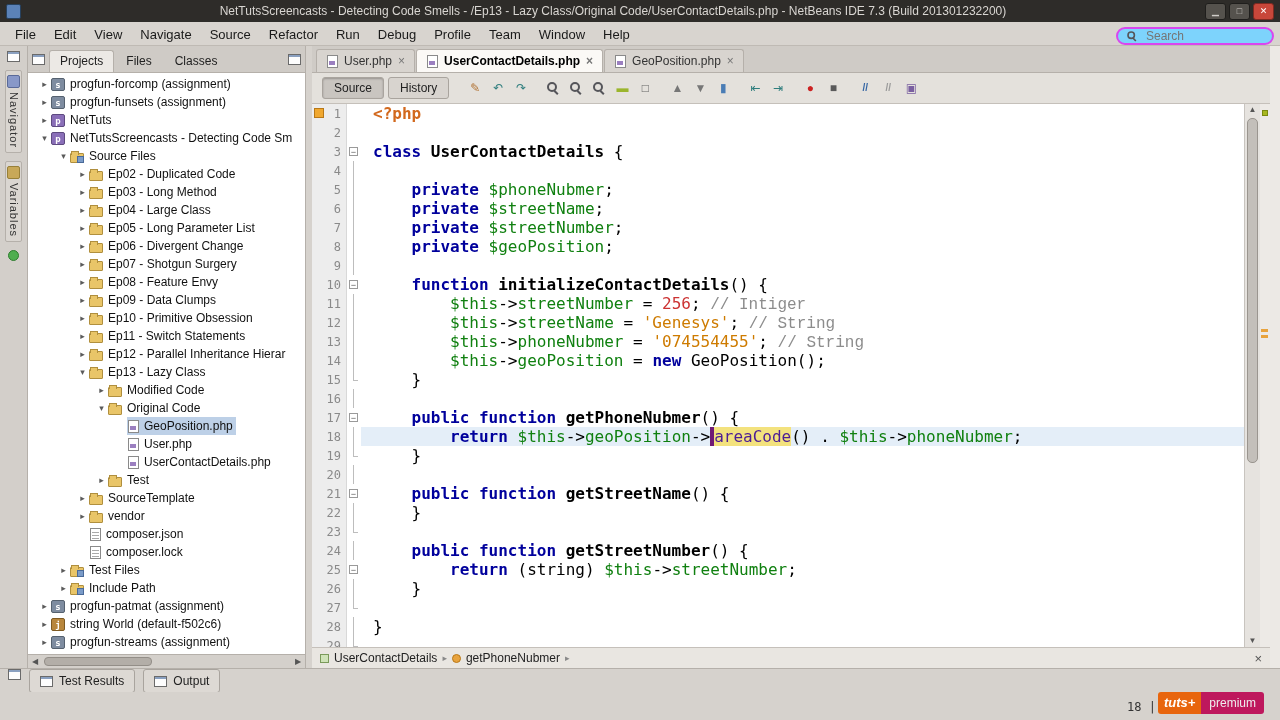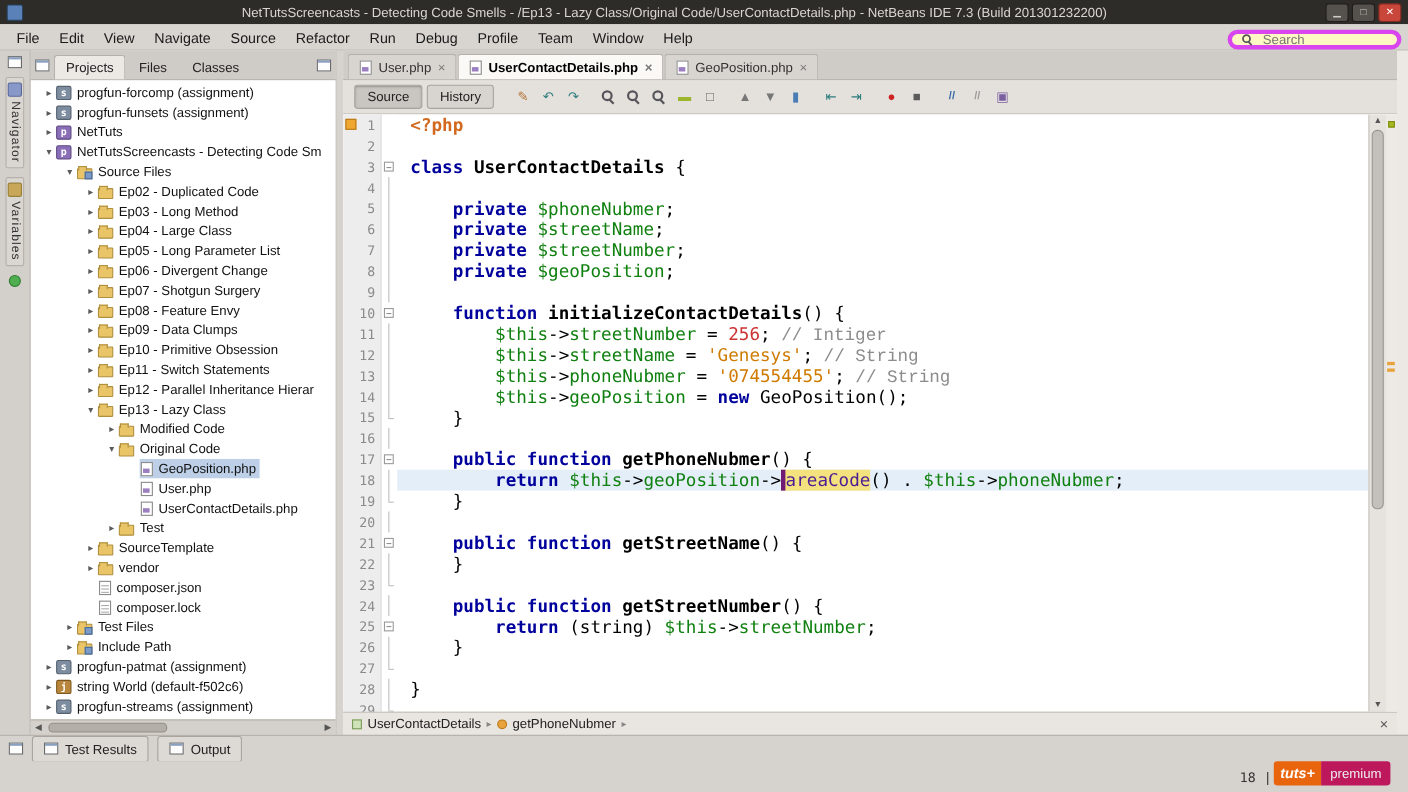--- a/index.html
+++ b/index.html
@@ -10,21 +10,21 @@
   .titlebar{position:absolute;top:0;left:0;right:0;height:22px;background:#2E2C29;display:flex;align-items:center;padding:0 6px;gap:6px;box-sizing:border-box;}
   .win-icon{width:13px;height:13px;border-radius:2px;background:#5B82B8;border:1px solid #27415E;flex:none;}
   .titlebar .title{flex:1;text-align:center;color:#D9D6D2;font-size:12px;white-space:nowrap;overflow:hidden;}
   .win-controls{display:flex;gap:3px;flex:none;}
   .win-btn{width:19px;height:15px;display:flex;align-items:center;justify-content:center;border-radius:3px;background:#55524D;color:#CFCCC8;font-size:9px;border:1px solid #1F1E1C;line-height:1;}
   .win-btn.close{background:#C8473A;border-color:#7E2A21;color:#FFF;}
 
   
   .menubar{position:absolute;top:22px;left:0;right:0;height:24px;background:#D8D4CF;border-bottom:1px solid #BFBAB4;display:flex;align-items:flex-end;padding:0 6px;box-sizing:border-box;}
   .menu-item{padding:3px 9px;color:#1A1A1A;font-size:13px;}
-  .search-box{margin-left:auto;display:flex;align-items:center;width:158px;height:18px;background:#fef9c3;border:4px solid #d946ef;border-radius:9px;padding:0 7px;gap:5px;box-sizing:border-box;}
+  .search-box{margin-left:auto;display:flex;align-items:center;width:158px;height:18px;background:#7dd3fc;border:2px solid #d946ef;border-radius:9px;padding:0 7px;gap:5px;box-sizing:border-box;}
   .search-box input{border:none;background:transparent;outline:none;width:112px;font-size:12px;color:#6F6B66;font-family:"Liberation Sans",sans-serif;}
   .shape-magnifier{position:relative;width:14px;height:14px;display:inline-block;flex:none;}
   .shape-magnifier::before{content:"";position:absolute;left:1px;top:1px;width:6px;height:6px;border:2px solid #55555A;border-radius:50%;}
   .shape-magnifier::after{content:"";position:absolute;left:9px;top:9px;width:5px;height:2px;background:#55555A;transform:rotate(45deg);transform-origin:0 0;}
   .search-box .shape-magnifier{transform:scale(.8);}
 
   
   .workspace{position:absolute;top:46px;left:0;right:0;bottom:52px;display:flex;}
 
   
@@ -121,21 +121,21 @@
 
   .breadcrumb{height:20px;display:flex;align-items:center;background:#E9E6E1;border-top:1px solid #C5C0BA;padding:0 8px;gap:5px;font-size:12px;color:#222;flex:none;}
   .bc-item{display:flex;align-items:center;gap:5px;}
   .bc-sep{color:#888;font-size:9px;}
   .bc-icon{width:9px;height:9px;flex:none;box-sizing:border-box;}
   .bc-icon.class{background:#CFE3B8;border:1px solid #7A9A5A;}
   .bc-icon.method{border-radius:50%;background:#E8A33D;border:1px solid #B87818;}
   .bc-close{margin-left:auto;color:#555;font-size:13px;line-height:1;}
 
   
-  .bottombar{position:absolute;left:0;right:0;bottom:28px;height:24px;background:#D6D2CD;border-top:1px solid #B5B0AA;display:flex;align-items:center;padding:0 8px;gap:8px;box-sizing:border-box;}
+  .bottombar{position:absolute;left:0;right:0;bottom:28px;height:24px;background:#D6D2CD;border-top:1px solid #B5B0AA;display:flex;padding:0 8px;gap:8px;box-sizing:border-box;}
   .btab{display:flex;align-items:center;gap:6px;padding:2px 10px;border:1px solid #A9A49E;border-radius:3px;background:#DDD9D4;font-size:12px;color:#222;height:18px;}
   .statusbar{position:absolute;left:0;right:0;bottom:0;height:28px;background:#D6D2CD;}
   .status-pos{position:absolute;right:124px;top:8px;font-size:12px;color:#333;font-family:"DejaVu Sans Mono",monospace;}
   .watermark{position:absolute;right:16px;bottom:6px;height:22px;display:flex;align-items:stretch;}
   .wm-left{background:#E8650D;color:#FFF;font-weight:bold;font-style:italic;padding:3px 6px;border-radius:3px 0 0 3px;font-size:13px;line-height:16px;}
   .wm-right{background:#be185d;color:#EEE;padding:3px 8px;border-radius:0 3px 3px 0;font-size:12px;line-height:16px;}
 </style>
 </head>
 <body>
 

